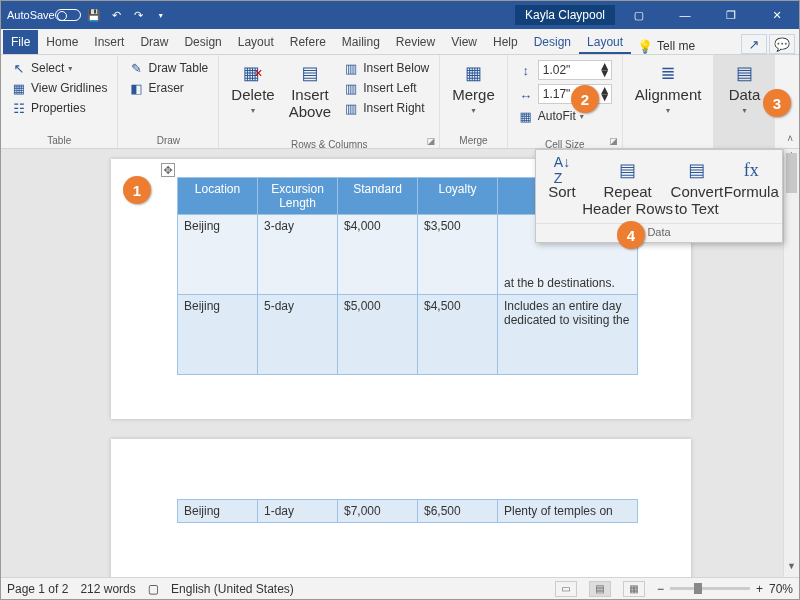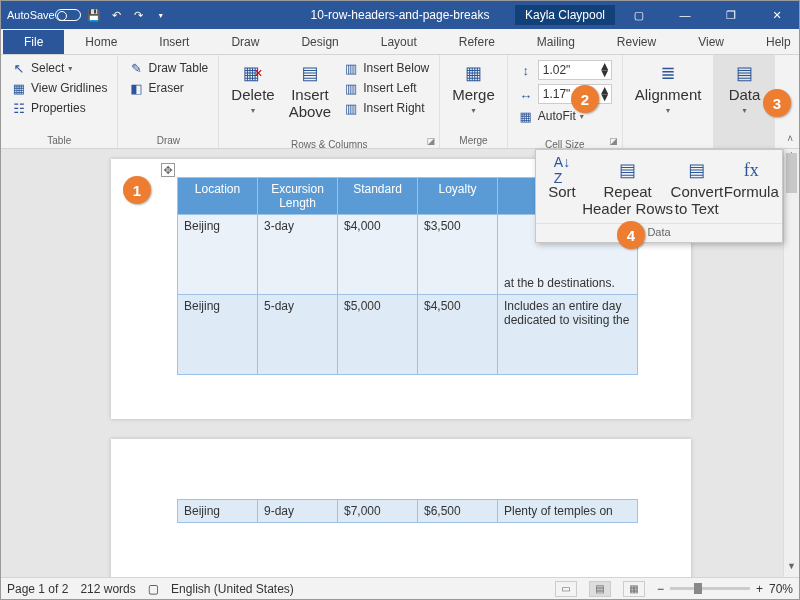--- a/index.html
+++ b/index.html
@@ -9,21 +9,21 @@
 .titlebar .left span{color:#fff;font-size:11px}
 .autosave{display:flex;align-items:center;}
 .toggle{width:26px;height:12px;border:1px solid #fff;border-radius:6px;position:relative}
 .toggle::after{content:"";position:absolute;width:8px;height:8px;border:1px solid #fff;border-radius:50%;left:1px;top:1px}
 .qat-ico{width:16px;height:16px;display:inline-flex;align-items:center;justify-content:center;color:#fff;font-size:12px}
 .doc-title{position:absolute;left:50%;transform:translateX(-50%);color:#fff;font-size:12px}
 .titlebar .right{margin-left:auto;display:flex;align-items:center;gap:2px}
 .user{background:#124078;color:#fff;padding:0 10px;height:20px;display:flex;align-items:center;font-size:12px}
 .winbtn{width:44px;height:28px;display:flex;align-items:center;justify-content:center;color:#fff;font-size:11px}
 .tabs{height:26px;background:#f3f3f3;border-bottom:1px solid #d4d4d4;display:flex;align-items:flex-end;padding-left:2px}
-.tab{padding:5px 21px;font-size:12px;color:#444;cursor:pointer}
+.tab{padding:5px 8px;font-size:12px;color:#444;cursor:pointer}
 .tab.file{background:#2b579a;color:#fff}
 .tab.ctx{color:#2b579a}
 .tab.active{color:#2b579a;border-bottom:2px solid #2b579a;padding-bottom:3px}
 .tellme{display:flex;align-items:center;gap:4px;color:#777;padding:0 6px}
 .tabs .rightico{margin-left:auto;display:flex;gap:2px;padding-right:4px}
 .rightico .box{width:26px;height:20px;border:1px solid #c7d7ea;display:flex;align-items:center;justify-content:center;color:#2b579a;font-size:13px}
 .ribbon{height:94px;background:#f3f3f3;border-bottom:1px solid #d4d4d4;display:flex;position:relative}
 .group{border-right:1px solid #e1e1e1;padding:4px 8px 2px;display:flex;flex-direction:column;justify-content:space-between}
 .group .body{display:flex;gap:6px;align-items:flex-start;flex:1}
 .group .label{text-align:center;font-size:10px;color:#666;padding-top:2px}
@@ -75,21 +75,20 @@
   <div class="left">
     <div class="autosave">
       <span>AutoSave</span>
       <span class="toggle"></span>
     </div>
     <span class="qat-ico">💾</span>
     <span class="qat-ico">↶</span>
     <span class="qat-ico">↷</span>
     <span class="qat-ico" style="font-size:8px">▾</span>
   </div>
-  <div class="doc-title">10-row-headers-and-page-breaks</div>
   <div class="right">
     <div class="user">Kayla Claypool</div>
     <div class="winbtn">▢</div>
     <div class="winbtn">—</div>
     <div class="winbtn">❐</div>
     <div class="winbtn">✕</div>
   </div>
 </div>
 
 <div class="tabs">
@@ -324,21 +323,21 @@
         <colgroup>
             <col style="width:80px">
             <col style="width:80px">
             <col style="width:80px">
             <col style="width:80px">
             <col style="width:140px">
           </colgroup>
         <tbody>
         <tr class="alt">
           <td>Beijing</td>
-          <td>9-day</td>
+          <td>1-day</td>
           <td>$7,000</td>
           <td>$6,500</td>
           <td>Plenty of temples on</td>
         </tr>
       </tbody>
         </table>
     </div>
   </div>
 
   <div class="vscroll">

